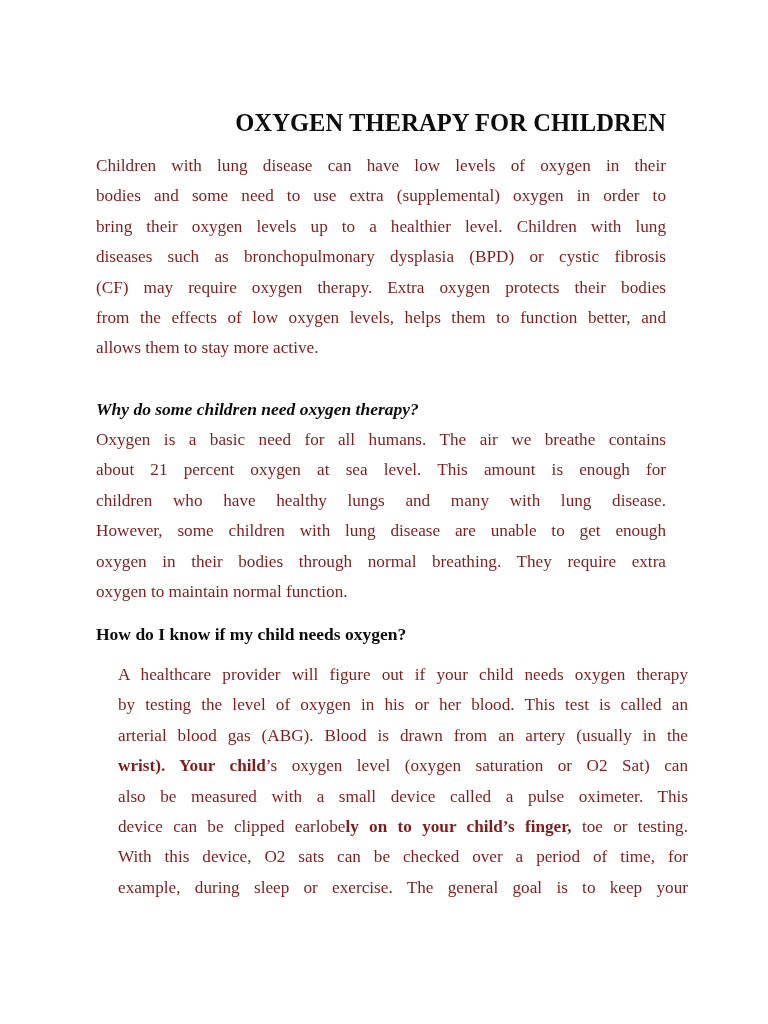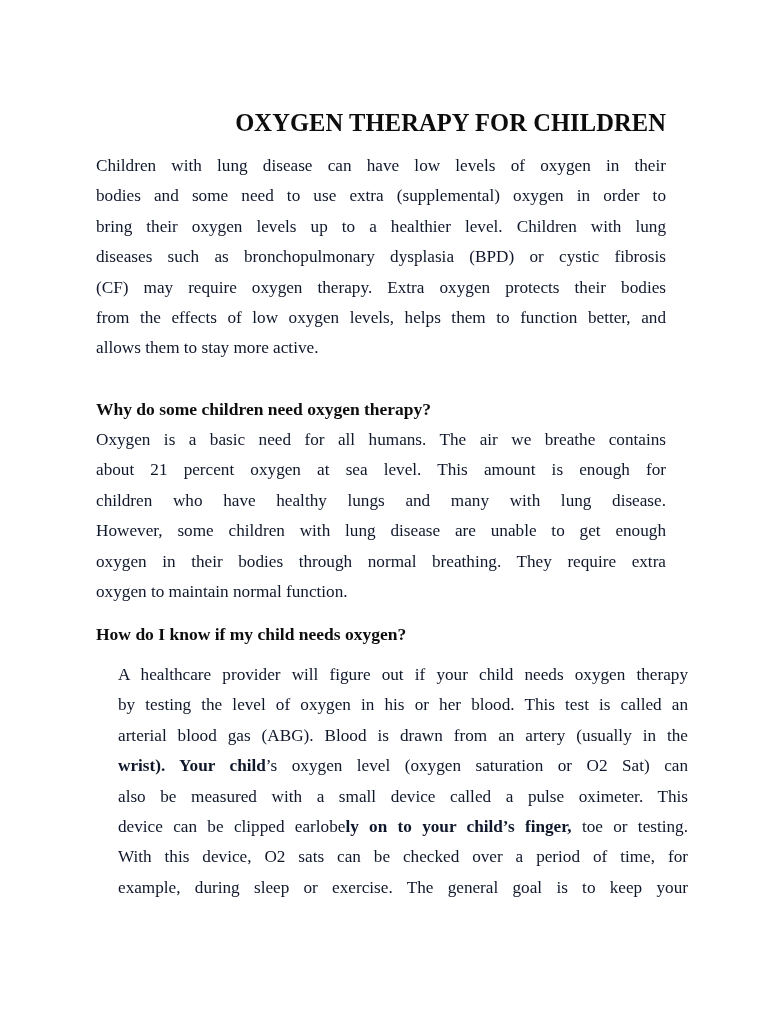--- a/index.html
+++ b/index.html
@@ -36,21 +36,21 @@
     }
     .para {
       position: absolute;
       left: 0;
       width: 570px;
       margin: 0;
       font-size: 17.2px;
       line-height: 30.4px;
       text-align: justify;
       text-align-last: left;
-      color: #0f172a;
+      color: #7f1d1d;
     }
     .heading {
       position: absolute;
       left: 0;
       width: 570px;
       margin: 0;
       font-size: 17.5px;
       font-weight: bold;
       line-height: 24px;
       color: #0d0d0d;
@@ -69,21 +69,21 @@
   <div class="para" style="top:151px;">
     <span class="line">Children with lung disease can have low levels of oxygen  in their</span>
     <span class="line">bodies and some need to use extra (supplemental)  oxygen in order to</span>
     <span class="line">bring their oxygen levels up to a  healthier level. Children with lung</span>
     <span class="line">diseases such as  bronchopulmonary dysplasia (BPD) or cystic fibrosis</span>
     <span class="line">(CF)  may require oxygen therapy. Extra oxygen protects their  bodies</span>
     <span class="line">from the effects of low oxygen levels, helps them to  function better, and</span>
     <span class="line last">allows them to stay more active.</span>
   </div>
 
-  <h2 class="heading" style="top:397px;">Why do some children need oxygen therapy?</h2>
+  <h2 class="heading" style="top:397px;font-style:italic;">Why do some children need oxygen therapy?</h2>
 
   <div class="para" style="top:425px;">
     <span class="line">Oxygen is a basic need for all humans. The air we breathe contains</span>
     <span class="line">about 21 percent oxygen at sea level. This amount is enough for</span>
     <span class="line">children who have healthy lungs and many with lung disease.</span>
     <span class="line">However, some children with lung disease are unable to get enough</span>
     <span class="line">oxygen in their bodies through normal breathing. They require extra</span>
     <span class="line last">oxygen to maintain normal function.</span>
   </div>
 

